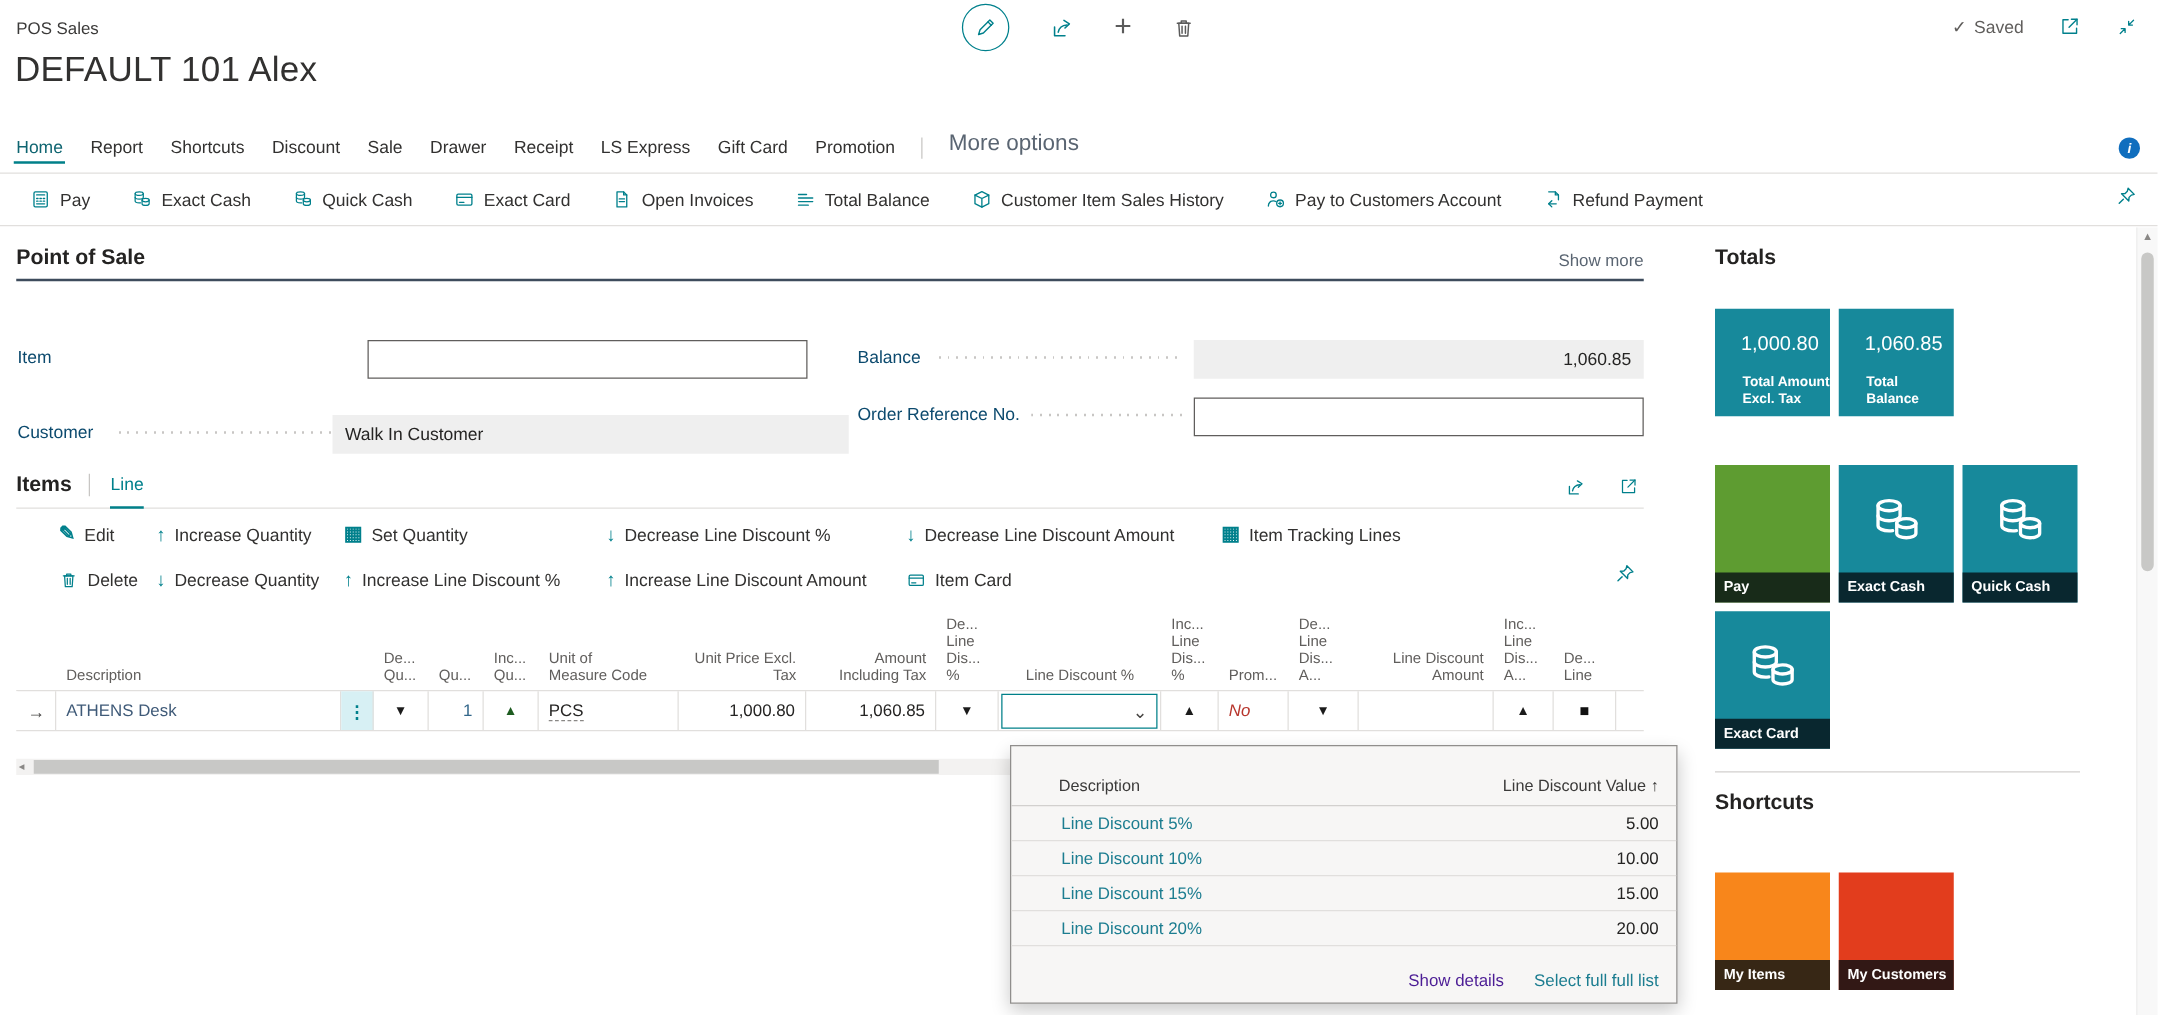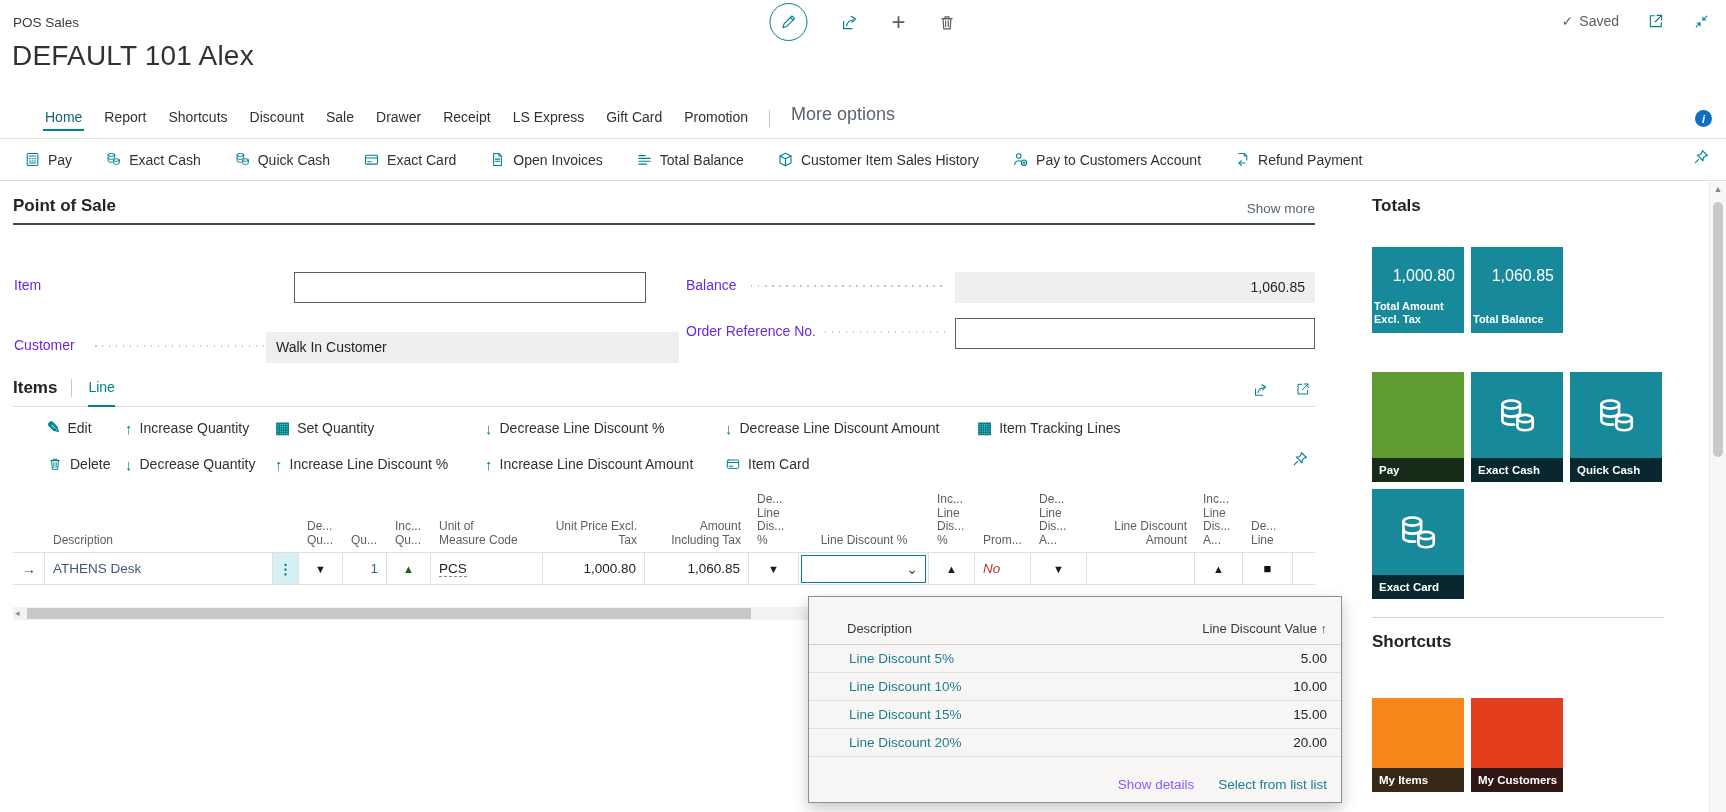--- a/index.html
+++ b/index.html
@@ -23,21 +23,21 @@
   .top-right { position:absolute; right:16px; top:12px; display:flex; align-items:center;
     gap:28px; color:#605e5c; }
   .saved { display:flex; align-items:center; gap:6px; font-size:14px; }
 
   
   .page-title { position:absolute; left:12px; top:40px; font-size:28px; font-weight:300;
     color:#323130; letter-spacing:.2px; }
 
   
   .tabstrip { position:absolute; left:0; right:0; top:90px; height:49px;
-    border-bottom:1px solid #e1dfdd; display:flex; align-items:flex-end; padding-left:34px; }
+    border-bottom:1px solid #e1dfdd; display:flex; align-items:flex-end; padding-left:2px; }
   .tab { font-size:14px; color:#323130; padding:0 11px 13px; position:relative; cursor:default; }
   .tab.active { color:#0f6571; }
   .tab.active::after { content:""; position:absolute; left:9px; right:9px; bottom:7px;
     height:2.5px; background:#008089; }
   .tab-divider { width:1px; height:17px; background:#c8c6c4; margin:0 10px 11px; }
   .more-options { font-size:18px; color:#5a6572; padding:0 11px 13px; }
   .info-badge { position:absolute; right:14px; bottom:11px; width:17px; height:17px;
     border-radius:50%; background:#106ebe; color:#fff; font-size:11px; font-style:italic;
     font-weight:bold; display:flex; align-items:center; justify-content:center; }
 
@@ -49,21 +49,21 @@
   .action .aico { color:#00808c; display:flex; }
   .bar-pin { position:absolute; right:16px; top:148px; color:#00808c; }
 
   
   .pos-part { position:absolute; left:13px; top:196px; width:1302px; }
   .part-head { display:flex; justify-content:space-between; align-items:flex-end;
     border-bottom:2px solid #3e4c5c; padding-bottom:7px; }
   .part-title { font-size:17px; font-weight:600; color:#242322; }
   .show-more { font-size:13.5px; color:#5a6572; }
   .fields { position:relative; height:150px; }
-  .flabel { position:absolute; font-size:14px; color:#6d28d9; }
+  .flabel { position:absolute; font-size:14px; color:#0c4a6e; }
   .leader { position:absolute; height:2px;
     background:repeating-linear-gradient(90deg,#c8c6c4 0 1.5px,transparent 1.5px 7px); }
   .input-box { position:absolute; height:31px; border:1px solid #605e5c; background:#fff; }
   .filled-box { position:absolute; height:31px; background:#efefef; font-size:14px;
     line-height:31px; color:#252423; }
 
   
   .items-part { position:absolute; left:13px; top:378px; width:1302px; }
   .items-head { display:flex; align-items:flex-end; border-bottom:1px solid #e1dfdd;
     padding-bottom:8px; position:relative; }
@@ -121,30 +121,30 @@
     z-index:5; display:flex; flex-direction:column; }
   .dd-head { display:flex; justify-content:space-between; align-items:flex-end;
     margin-top:24px; padding:0 14px 8px 38px; font-size:13px; color:#3b3a39;
     border-bottom:1px solid #d2d0ce; }
   .dd-row { display:flex; justify-content:space-between; align-items:center;
     padding:0 14px 0 40px; height:28px; border-bottom:1px solid #e1dfdd; font-size:13.5px; }
   .dd-link { color:#1c7d90; }
   .dd-val { color:#252423; }
   .dd-foot { margin-top:auto; display:flex; justify-content:flex-end; gap:24px;
     padding:9px 14px 10px; font-size:13.5px; }
-  .show-details { color:#8b5cf6; }
+  .show-details { color:#4c1d95; }
   .full-list { color:#1c7d90; }
 
   
   .sidebar { position:absolute; left:1372px; top:196px; width:292px; }
   .side-title { font-size:17px; font-weight:700; color:#242322; }
   .cue-grid { display:grid; grid-template-columns:repeat(3,92px); gap:7px; margin-top:31px; }
   .cue { height:86px; position:relative; color:#fff; padding:8px 9px; }
   .cue-value { font-size:16px; text-align:right; padding-top:12px; }
-  .cue-label { position:absolute; left:2px; bottom:7px; font-size:11px; font-weight:bold;
+  .cue-label { position:absolute; left:22px; bottom:7px; font-size:11px; font-weight:bold;
     line-height:13px; white-space:pre-line;margin-top:12px; }
   .tile-grid { display:grid; grid-template-columns:repeat(3,92px); gap:7px; margin-top:39px; }
   .tile { height:110px; position:relative; display:flex; align-items:center;
     justify-content:center; color:#fff; }
   .tile-band { position:absolute; left:0; right:0; bottom:0; height:24px;
     background:rgba(6,15,20,.8); display:flex; align-items:center; padding-left:7px;
     font-size:11.5px; font-weight:bold; color:#fff; }
   .tile .tile-ico { margin-bottom:20px; }
   .bg-teal { background:#17899b; }
   .bg-green { background:#5e9c31; }
@@ -576,21 +576,21 @@
   <div class="dd-row">
     <span class="dd-link">Line Discount 15%</span>
     <span class="dd-val">15.00</span>
   </div>
   <div class="dd-row">
     <span class="dd-link">Line Discount 20%</span>
     <span class="dd-val">20.00</span>
   </div>
   <div class="dd-foot">
     <span class="show-details">Show details</span>
-    <span class="full-list">Select from list list</span>
+    <span class="full-list">Select full full list</span>
   </div>
 </div>
 
 <div class="sidebar">
   <div class="side-title">Totals</div>
 
   <div class="cue-grid">
     <div class="cue bg-teal">
       <div class="cue-value">1,000.80</div>
       <div class="cue-label">Total Amount

